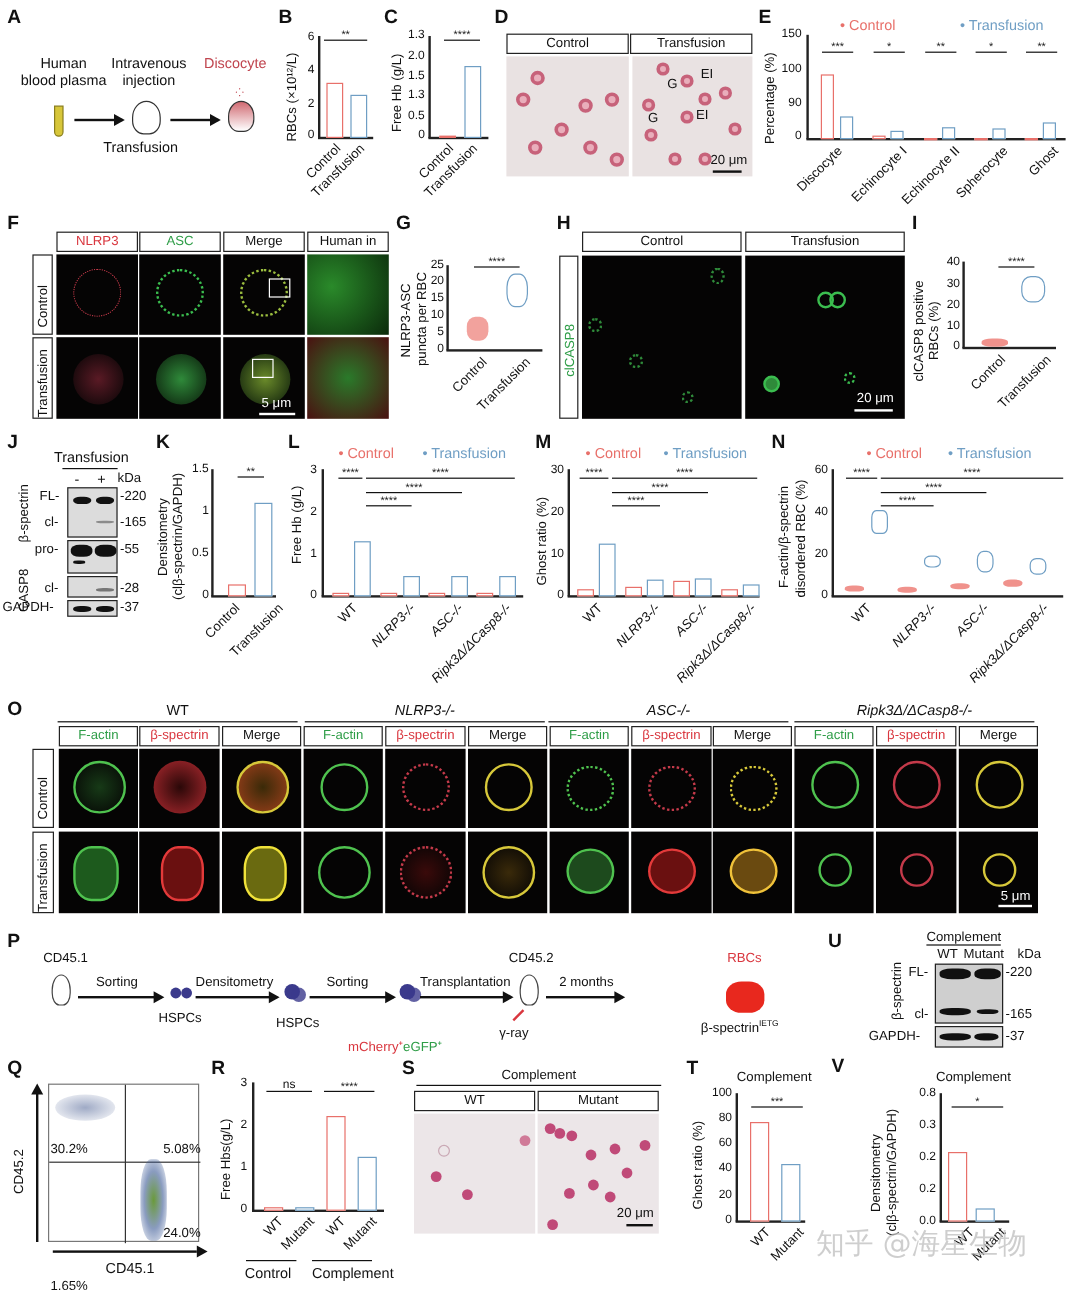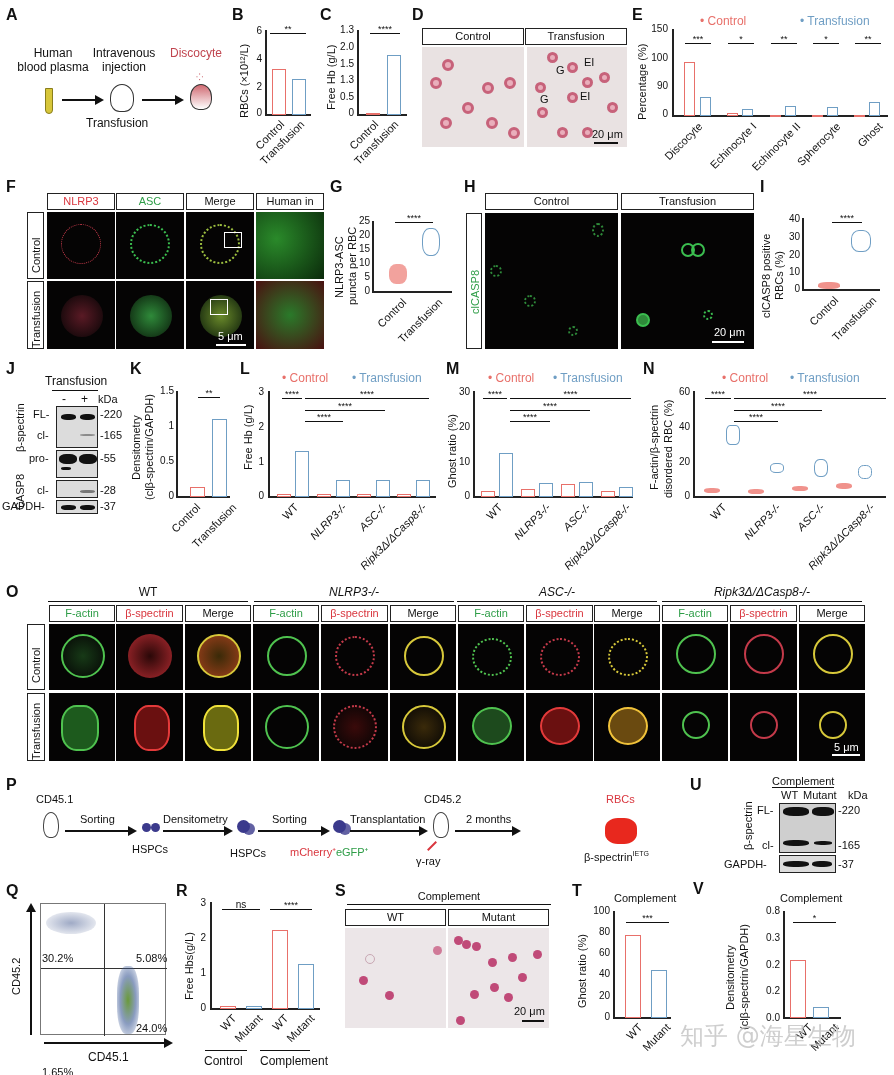--- a/index.html
+++ b/index.html
@@ -508,21 +508,21 @@
   <div class="abs t11" style="left:132px;top:843px">HSPCs</div>
   <div class="abs t11" style="left:163px;top:813px">Densitometry</div>
   <div class="arrow" style="left:163px;top:830px;width:68px"></div>
   <div class="hsp" style="left:237px;top:820px;width:13px;height:13px"></div>
   <div class="hsp" style="left:243px;top:823px;width:12px;height:12px;opacity:.8"></div>
   <div class="abs t11" style="left:230px;top:847px">HSPCs</div>
   <div class="abs t11" style="left:272px;top:813px">Sorting</div>
   <div class="arrow" style="left:258px;top:830px;width:70px"></div>
   <div class="hsp" style="left:333px;top:820px;width:13px;height:13px"></div>
   <div class="hsp" style="left:339px;top:823px;width:12px;height:12px;opacity:.8"></div>
-  <div class="abs t11" style="left:290px;top:844px"><span class="red">mCherry⁺</span><span class="grn">eGFP⁺</span></div>
+  <div class="abs t11" style="left:290px;top:864px"><span class="red">mCherry⁺</span><span class="grn">eGFP⁺</span></div>
   <div class="abs t11" style="left:350px;top:813px">Transplantation</div>
   <div class="arrow" style="left:350px;top:830px;width:76px"></div>
   <div class="abs t11" style="left:424px;top:793px">CD45.2</div>
   <div class="abs" style="left:433px;top:812px;width:16px;height:26px;border:1px solid #444;border-radius:50% 50% 40% 40%"></div>
   <div class="abs t11" style="left:416px;top:855px">γ-ray</div>
   <div class="abs" style="left:426px;top:845px;width:12px;height:2px;background:#d9363e;transform:rotate(-45deg)"></div>
   <div class="abs t11" style="left:466px;top:813px">2 months</div>
   <div class="arrow" style="left:455px;top:830px;width:64px"></div>
   <div class="abs t11" style="left:606px;top:793px;color:#d9363e">RBCs</div>
   <div class="abs" style="left:605px;top:818px;width:32px;height:26px;border-radius:40%;background:#e8281e"></div>

